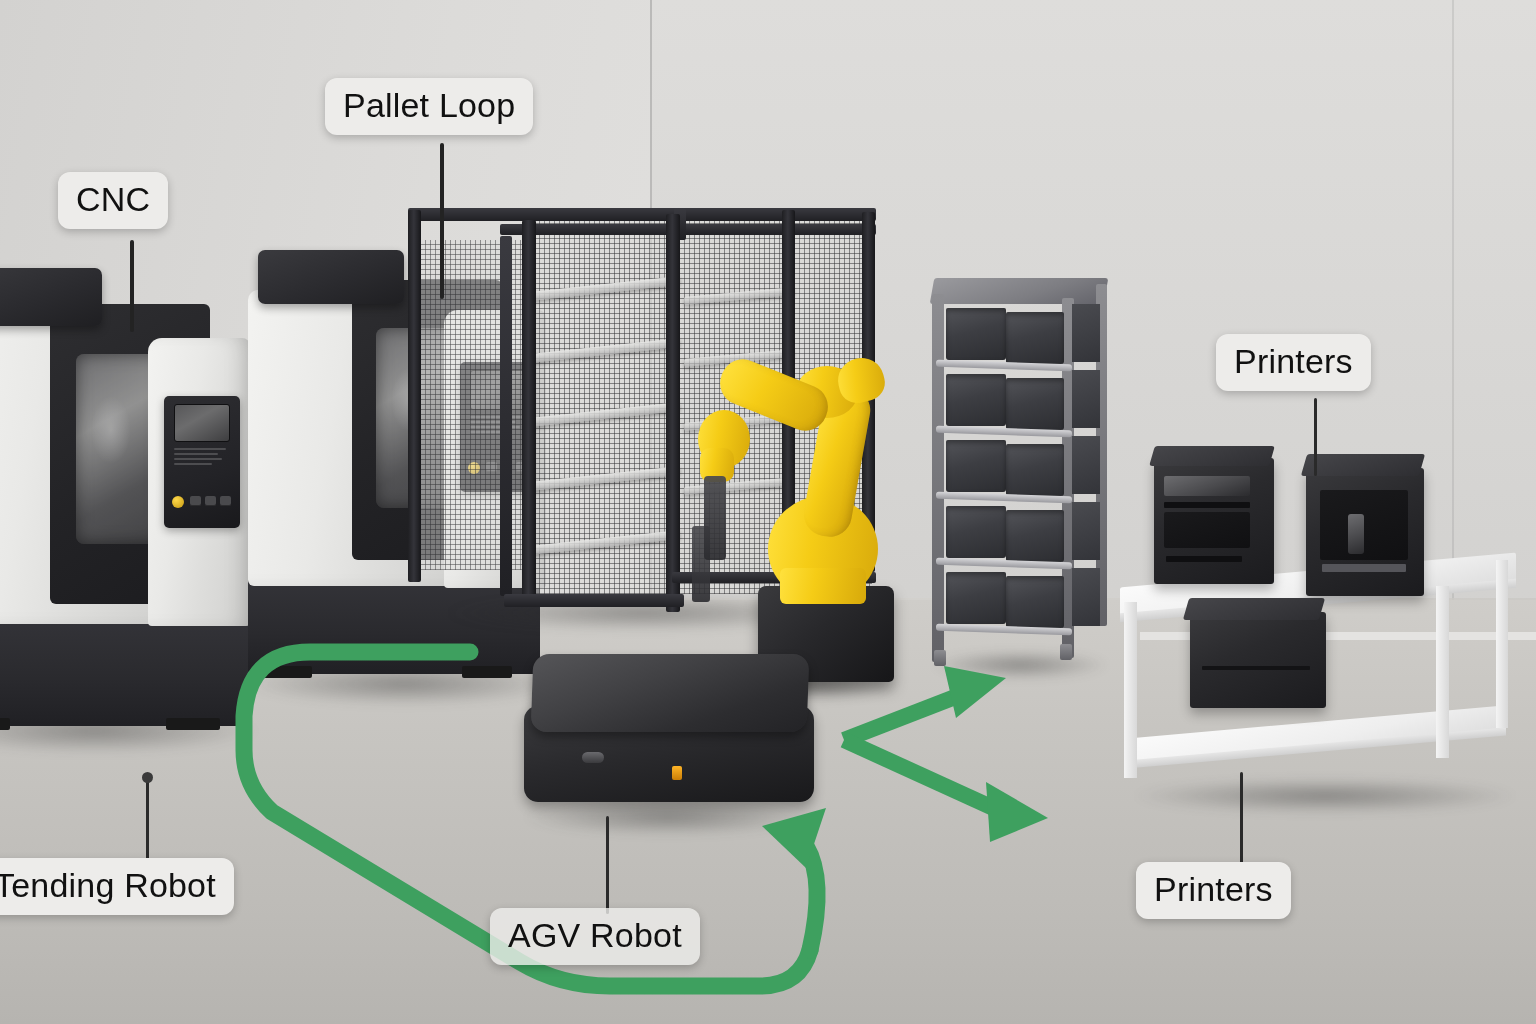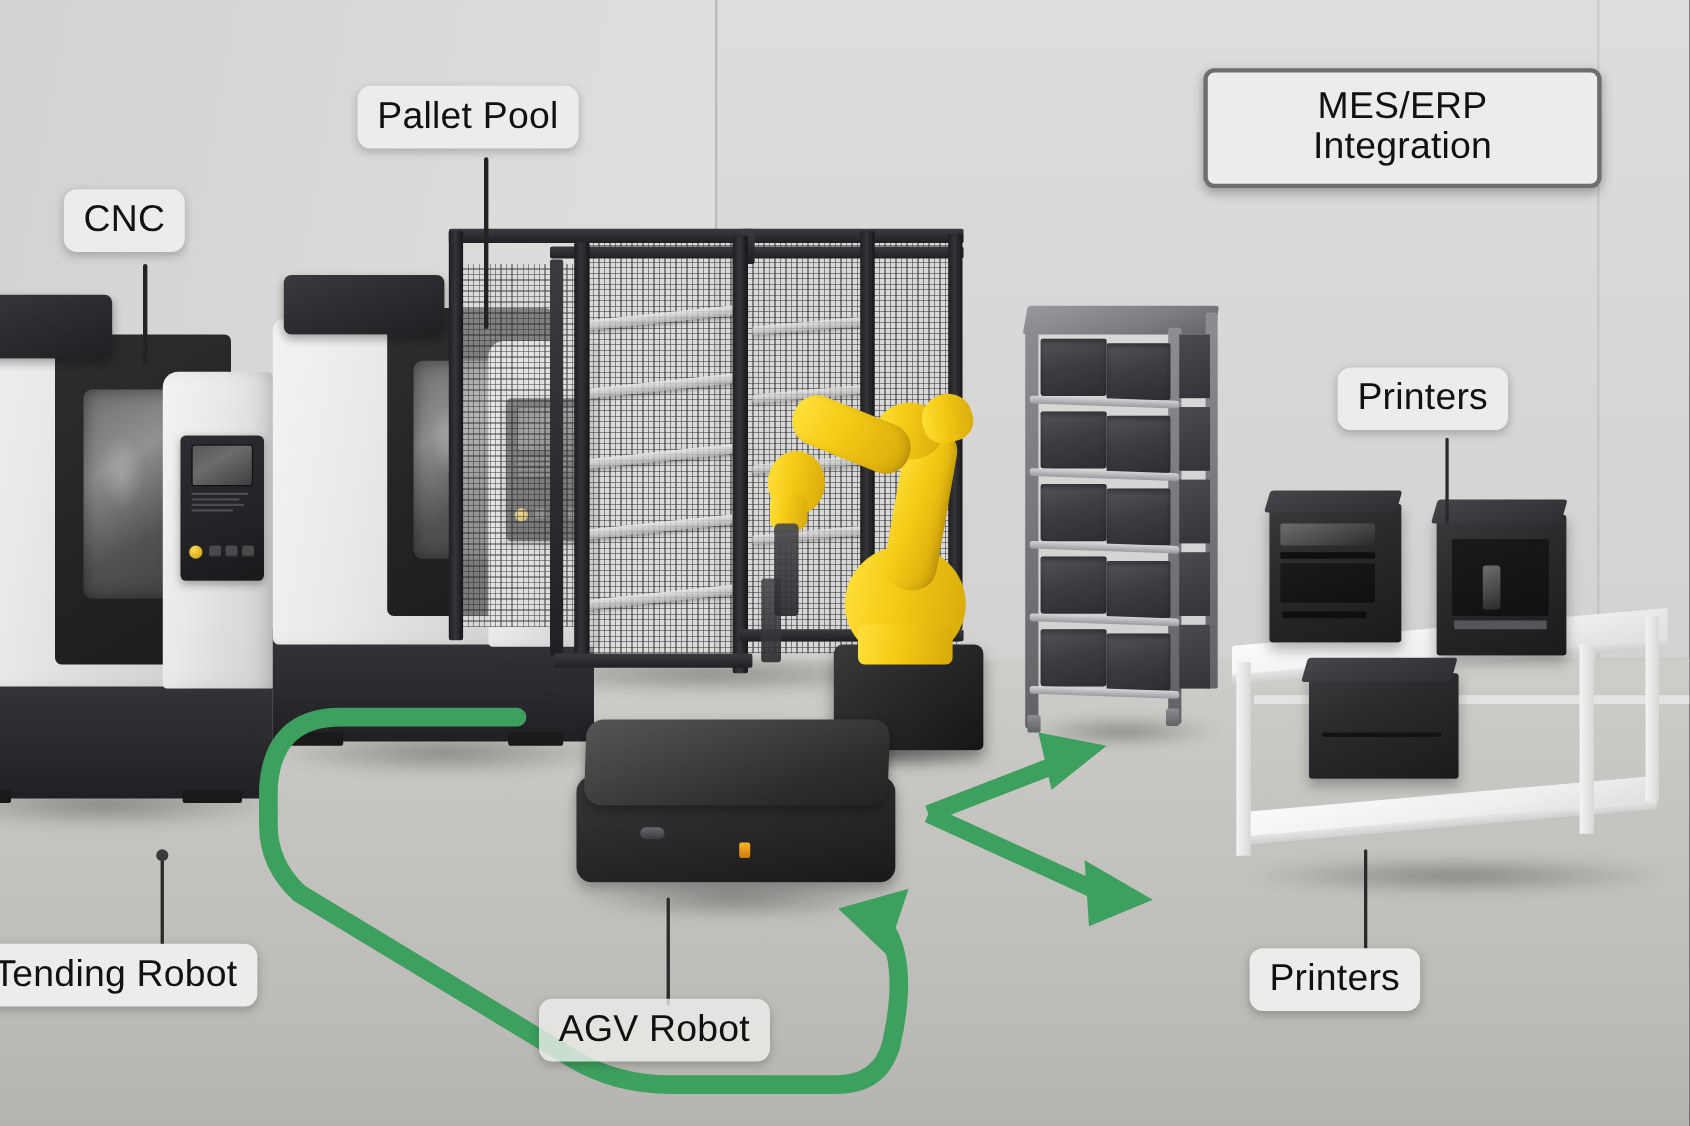--- a/index.html
+++ b/index.html
@@ -356,24 +356,22 @@
   <div class="leader" style="left:130px;top:240px;height:92px;"></div>
   <div class="leader" style="left:440px;top:143px;height:156px;"></div>
   <div class="leader thin" style="left:1314px;top:398px;height:78px;"></div>
   <div class="leader thin" style="left:1240px;top:772px;height:92px;"></div>
   <div class="leader thin" style="left:606px;top:816px;height:98px;"></div>
   <div class="leader thin" style="left:146px;top:780px;height:82px;"></div>
   <div class="leader-dot" style="left:142px;top:772px;"></div>
 
   <div class="lbl" style="left:58px;top:172px;">CNC</div>
 
-  <div class="lbl" style="left:325px;top:78px;">Pallet Pool</div>
-
-  <div class="lbl boxed" style="left:1094px;top:62px;width:302px;">MES/ERP
-Integration</div>
+  <div class="lbl" style="left:325px;top:78px;">Pallet Loop</div>
+
 
   <div class="lbl" style="left:1216px;top:334px;">Printers</div>
 
   <div class="lbl" style="left:1136px;top:862px;">Printers</div>
 
   <div class="lbl" style="left:-24px;top:858px;">Tending Robot</div>
 
   <div class="lbl ghost" style="left:490px;top:908px;">AGV Robot</div>
 
 </div>

